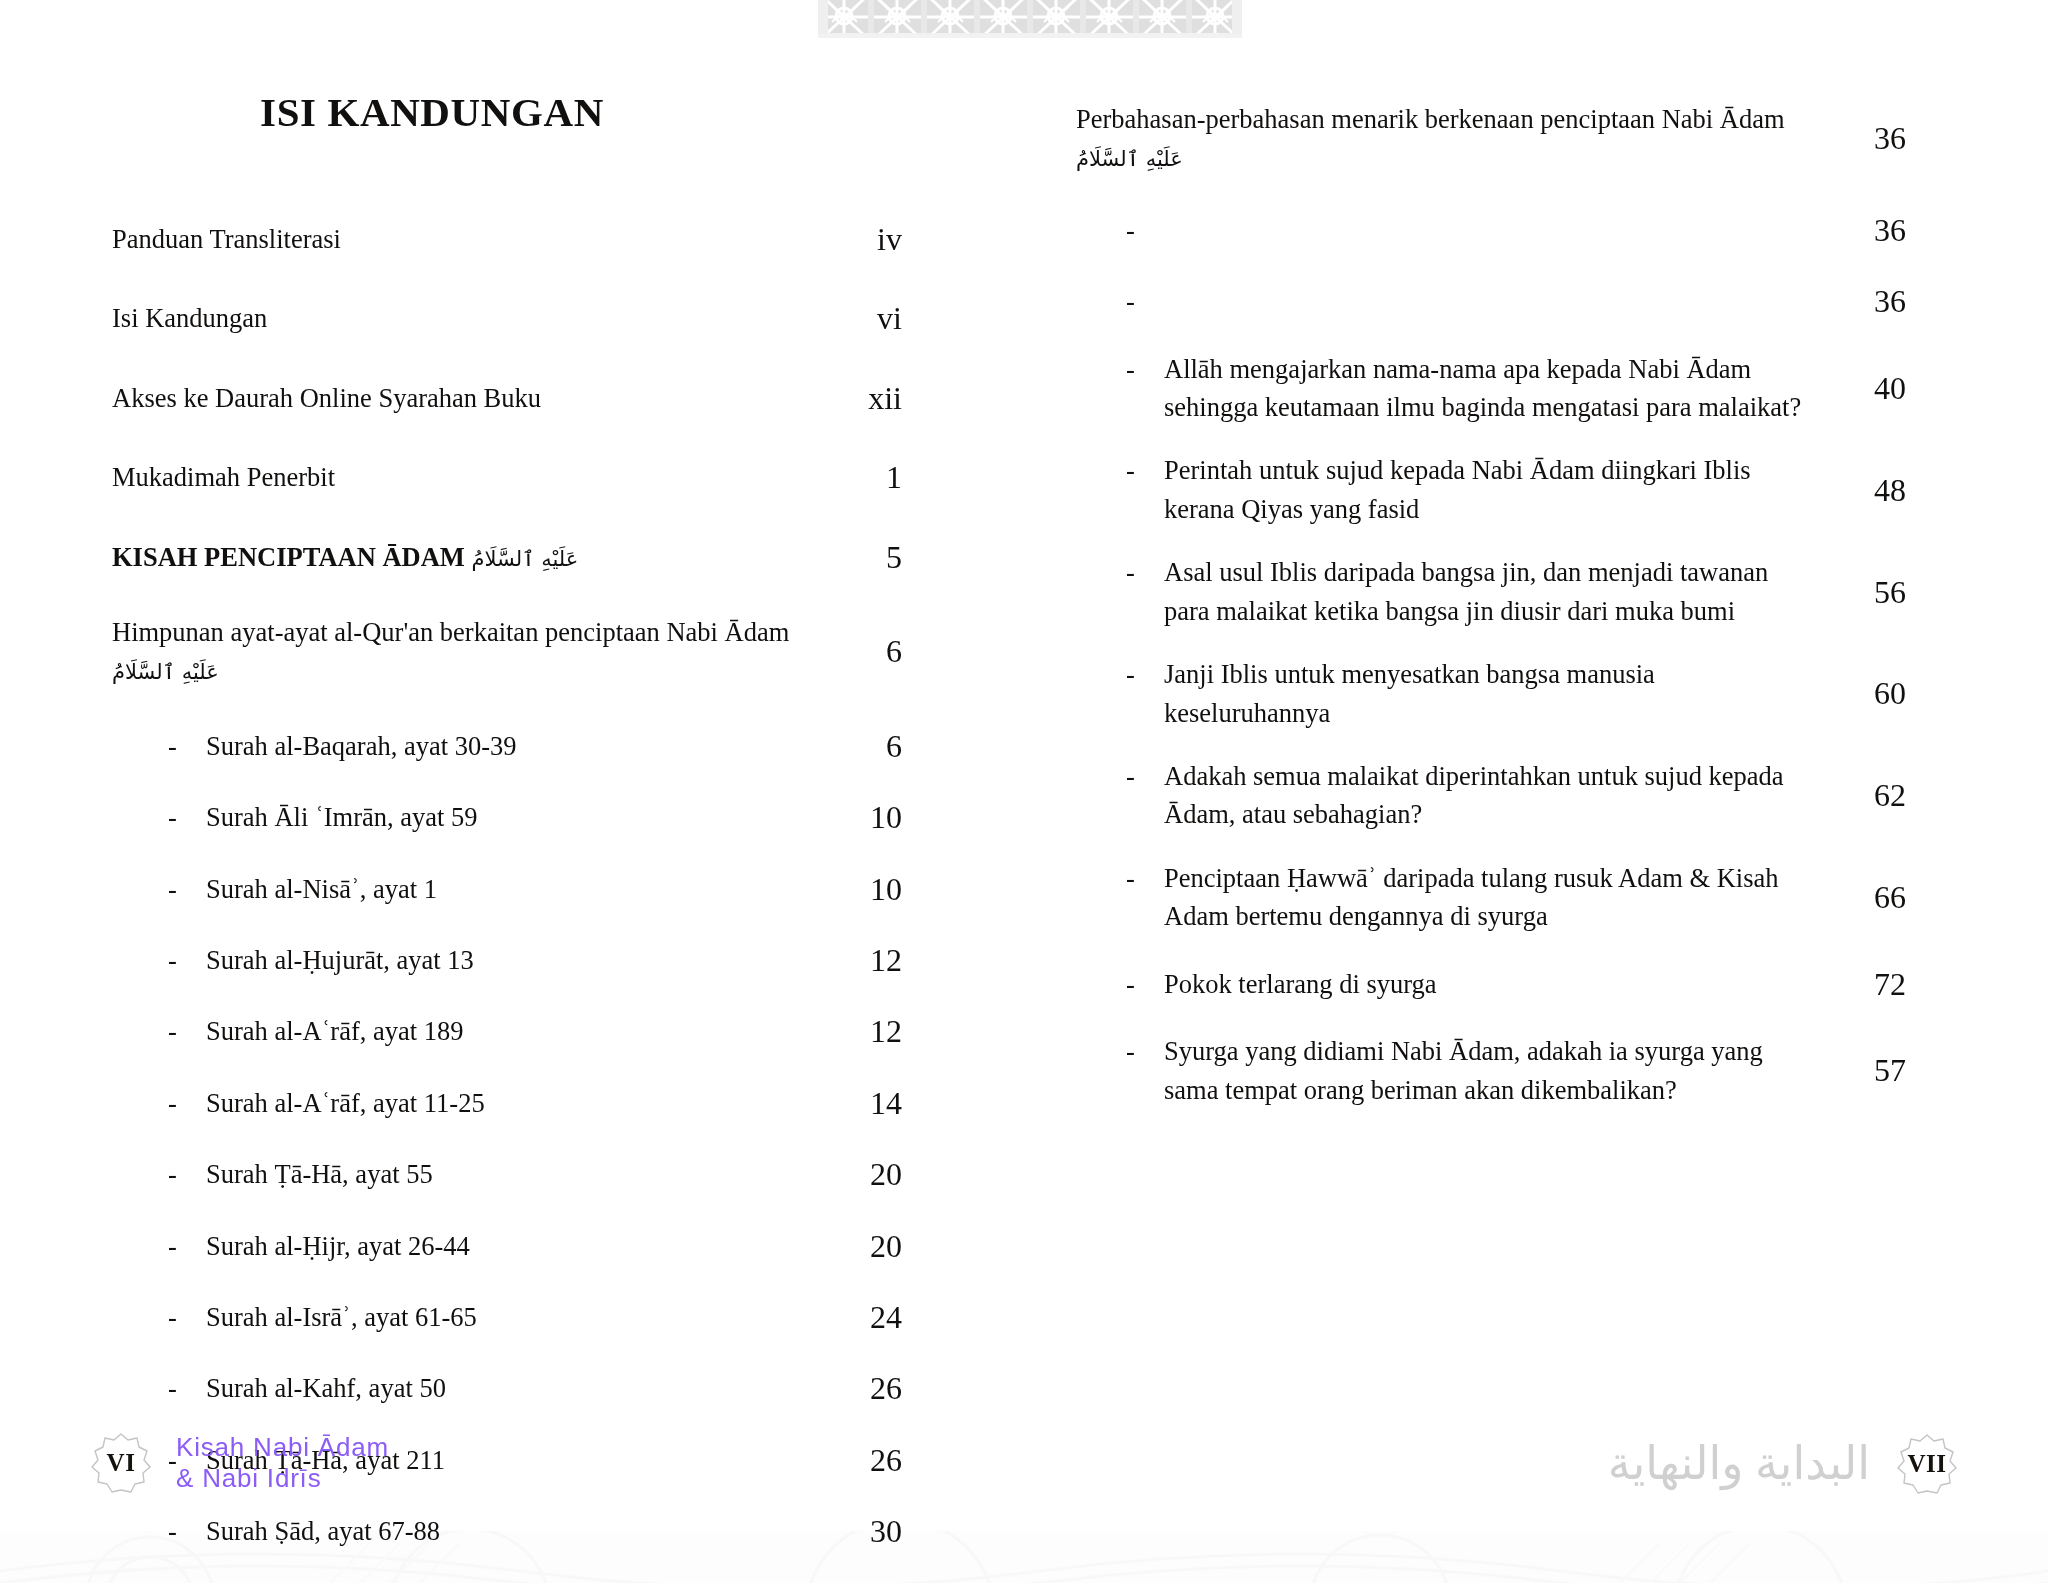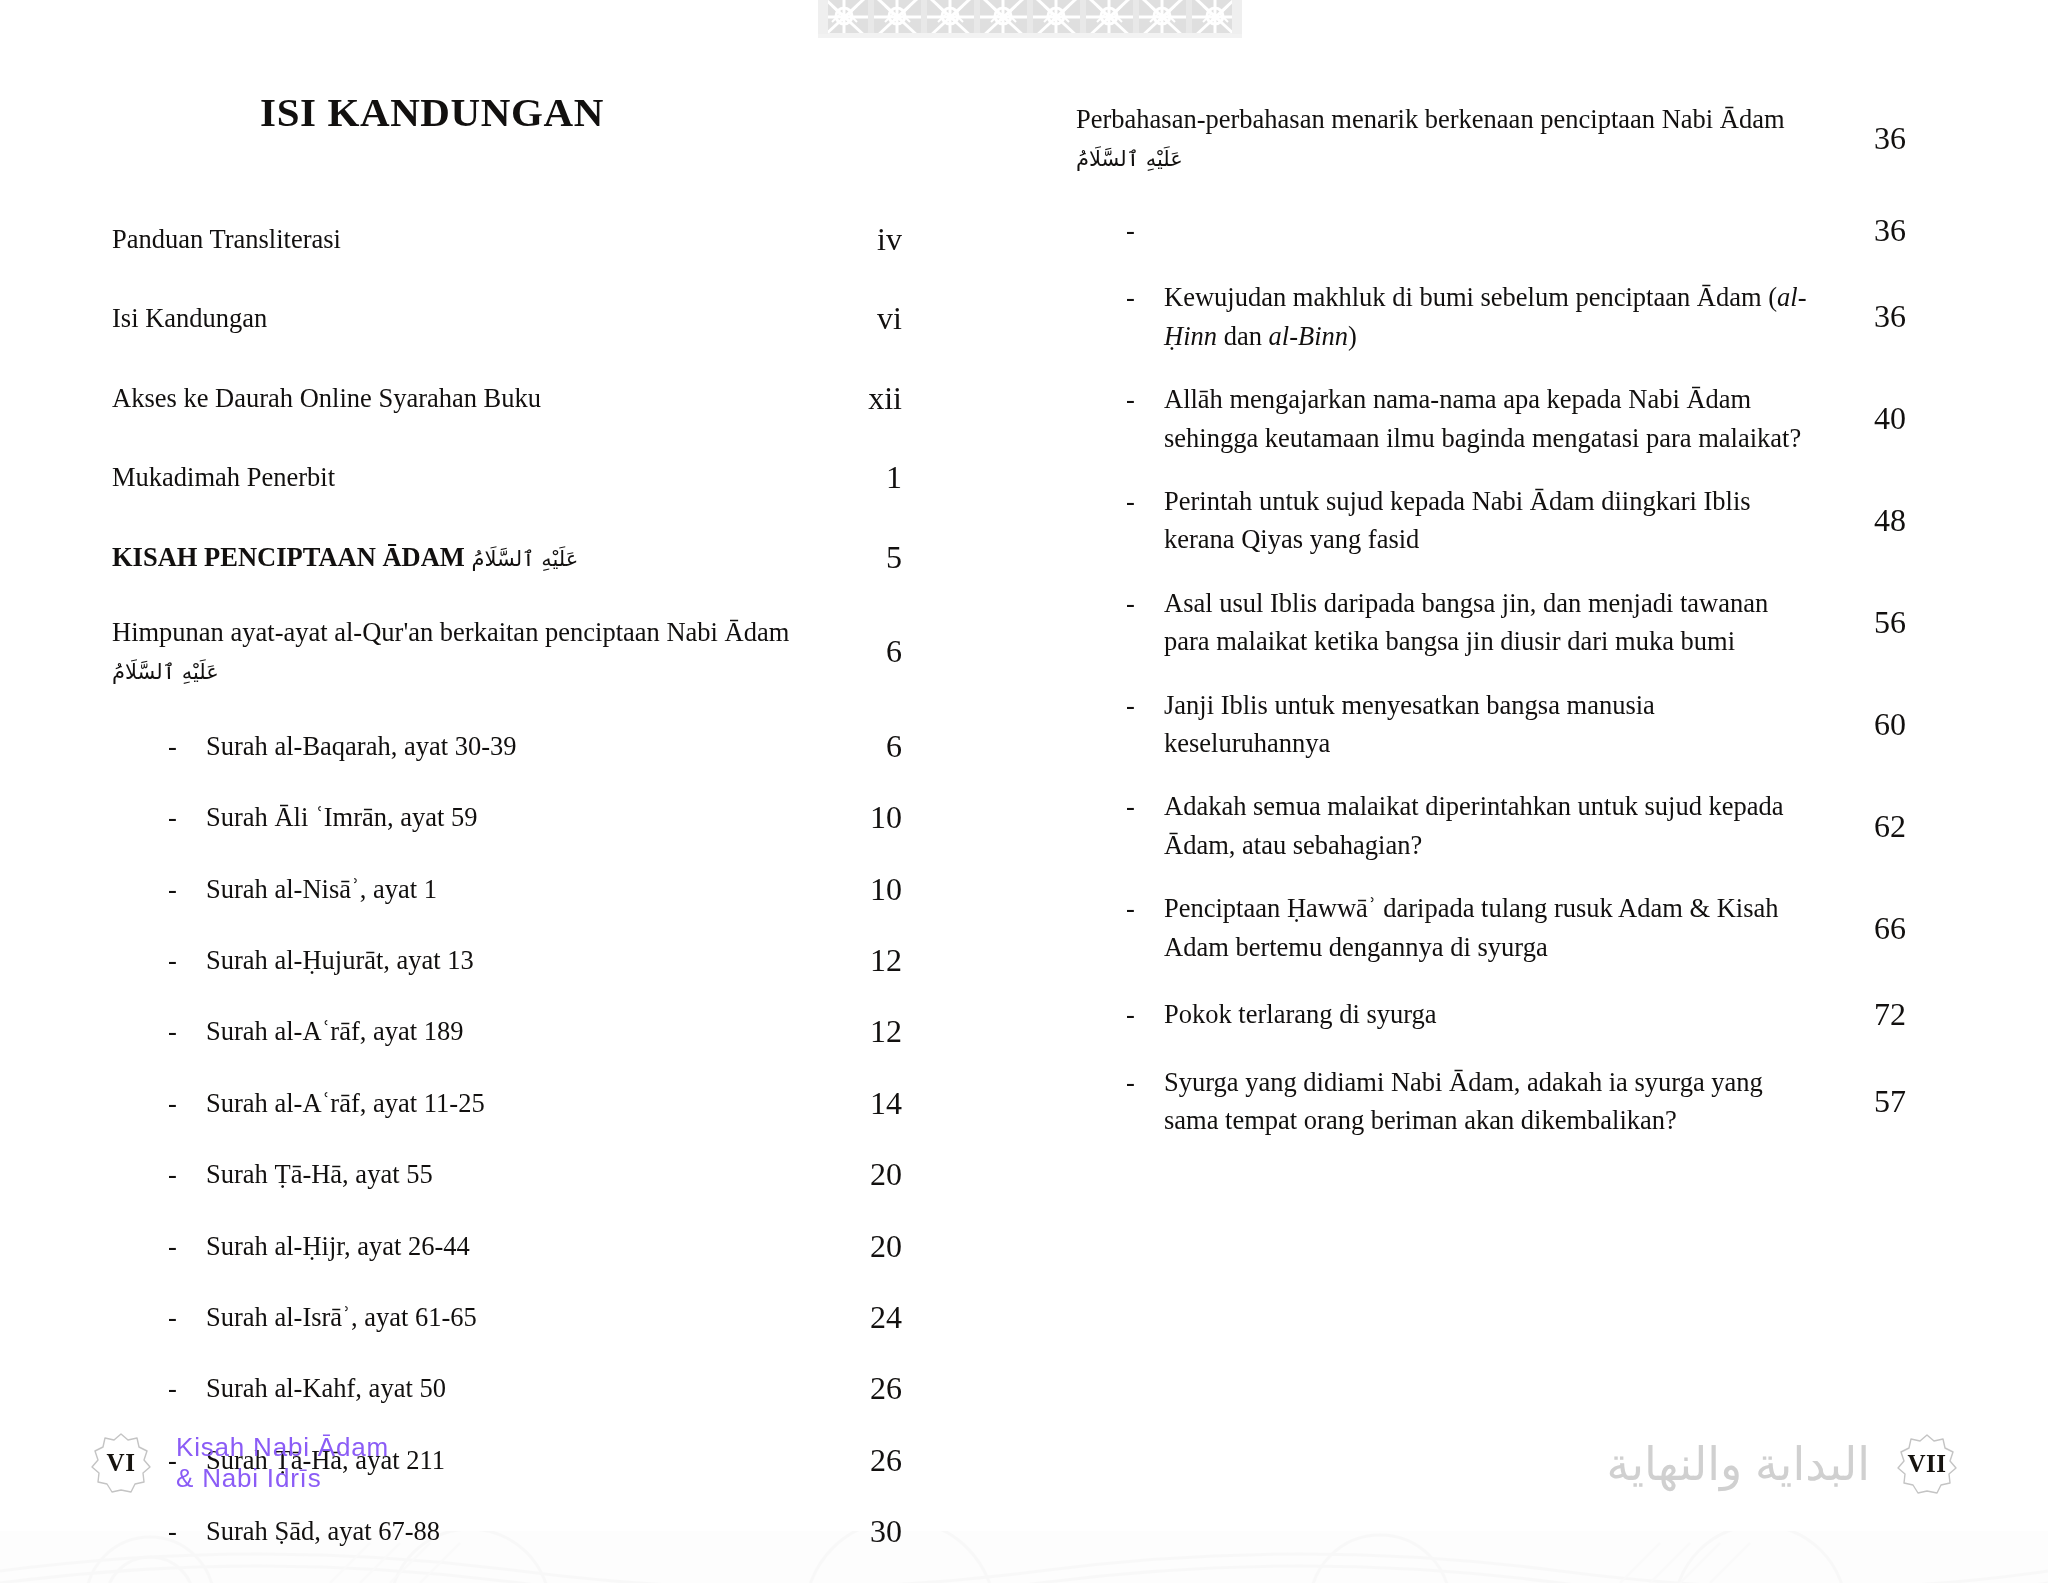--- a/index.html
+++ b/index.html
@@ -92,21 +92,21 @@
     letter-spacing:.5px;
   }
 
   #book-title{
     margin-left:24px; color:#8b5cf6; font-size:26px; line-height:1.22;
     font-family:"Liberation Sans","DejaVu Sans",sans-serif;
     letter-spacing:.8px; white-space:pre-line;
   }
   #series-arabic{
     margin-right:26px; color:#d0d0d0; font-size:46px;
-    font-family:Liberation Sans, sans-serif; line-height:1;
+    font-family:Liberation Serif, serif; line-height:1;
     direction:rtl;
   }
 </style>
 </head>
 <body>
 
 <svg id="top-ornament" viewBox="0 0 424 38" preserveAspectRatio="none">
   <defs>
     <pattern id="arab" width="53" height="38" patternUnits="userSpaceOnUse">
       <rect width="53" height="38" fill="#d6d6d6"></rect>
@@ -289,21 +289,20 @@
       <div id="right-subentries">
           <div class="toc-row lvl1">
             <div class="txt">
               <span class="dash">-</span>
             </div>
             <div class="pg">36</div>
           </div>
           <div class="toc-row lvl1">
             <div class="txt">
               <span class="dash">-</span>
-              <span class="body">Kewujudan makhluk di bumi sebelum penciptaan Ādam (<i>al-Ḥinn</i> dan <i>al-Binn</i>)</span>
             </div>
             <div class="pg">36</div>
           </div>
           <div class="toc-row lvl1">
             <div class="txt">
               <span class="dash">-</span>
               <span class="body">Allāh mengajarkan nama-nama apa kepada Nabi Ādam sehingga keutamaan ilmu baginda mengatasi para malaikat?</span>
             </div>
             <div class="pg">40</div>
           </div>

